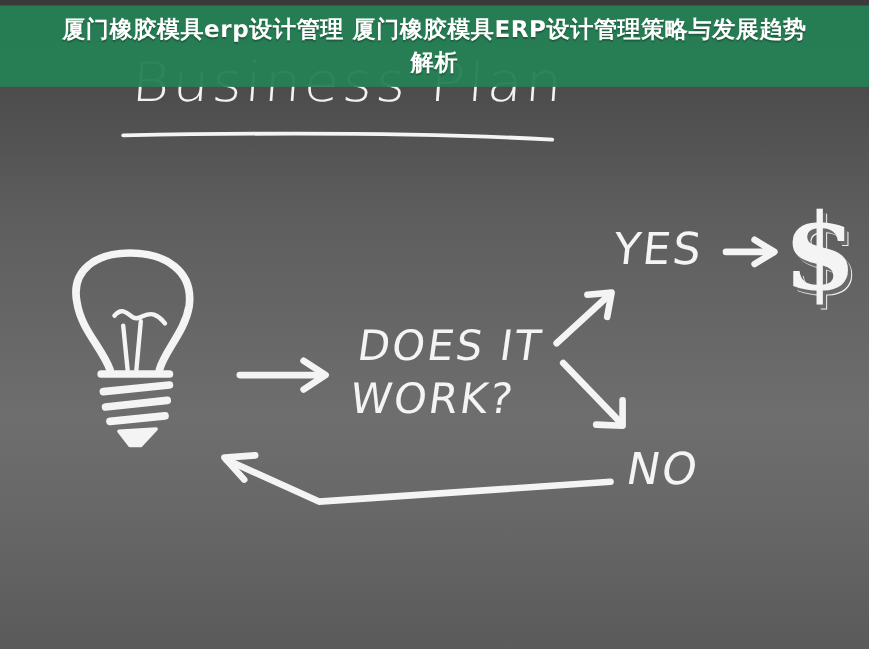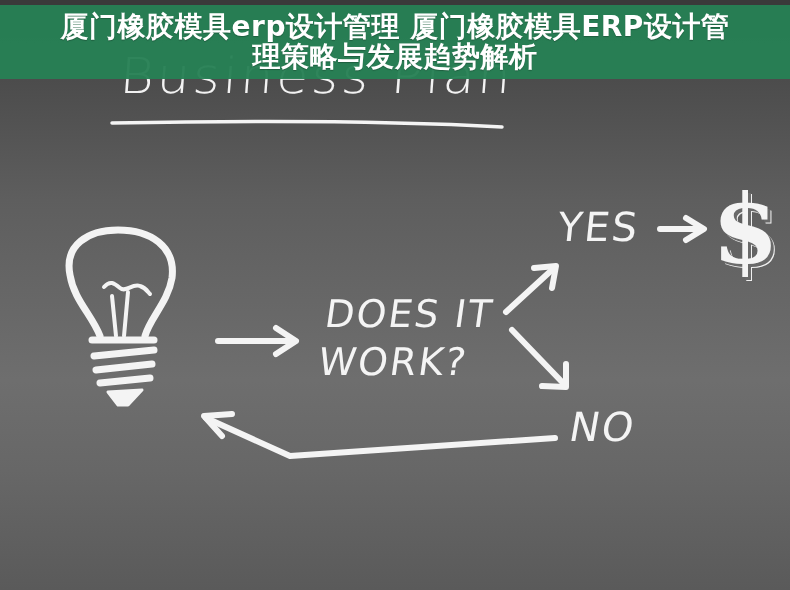--- a/index.html
+++ b/index.html
@@ -11,21 +11,21 @@
     .top-strip { position:absolute; left:0; top:0; width:790px; height:5px; background:#3a3a3a; }
     .banner {
       position:absolute; left:0; top:5px; width:790px; height:74px;
       background: rgba(38,128,84,0.96);
       z-index: 5;
       display:flex; align-items:center; justify-content:center;
     }
     .banner-title {
       width: 680px; text-align:center; color:#ffffff;
       font-family: "DejaVu Sans", sans-serif; font-weight:bold;
-      font-size: 28px; line-height: 30px; letter-spacing: 0.5px;
+      font-size: 21px; line-height: 30px; letter-spacing: 0.5px;
       text-shadow: 0 1px 1px rgba(0,0,0,0.25);
     }
     .board { position:absolute; left:0; top:0; width:790px; height:590px; }
     .chalk-text {
       position:absolute; color:#f4f4f4;
       font-family: "DejaVu Sans", sans-serif; font-weight: normal;
       font-style: italic; letter-spacing: 2px;
     }
     .heading {
       left: 120px; top: 46px; font-size: 52px; letter-spacing: 3px;

